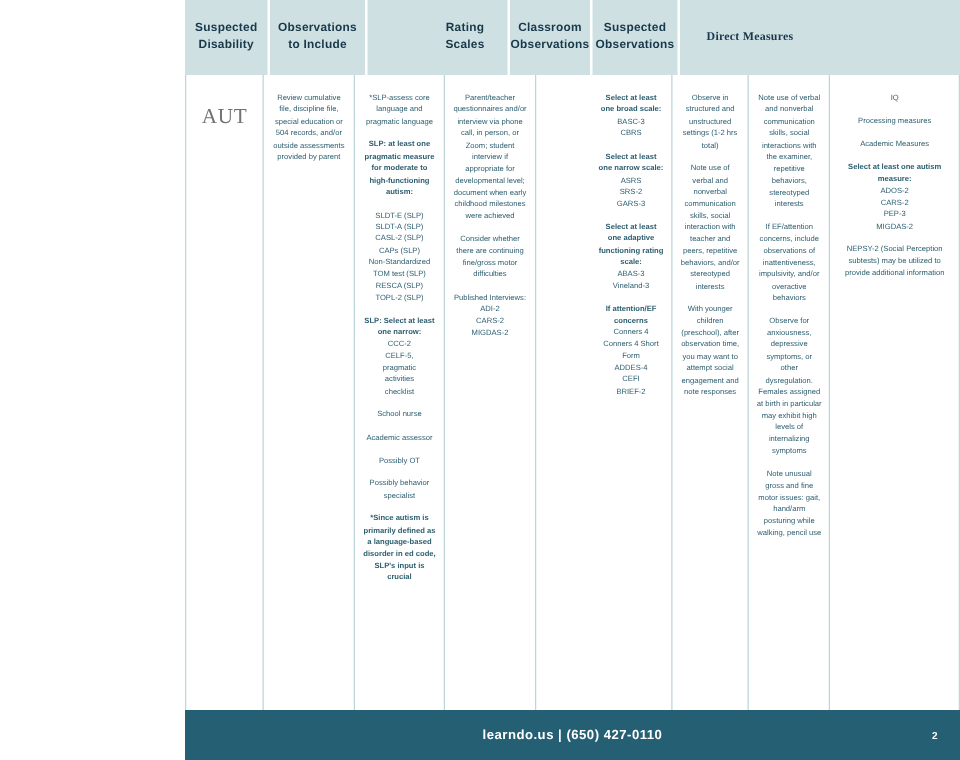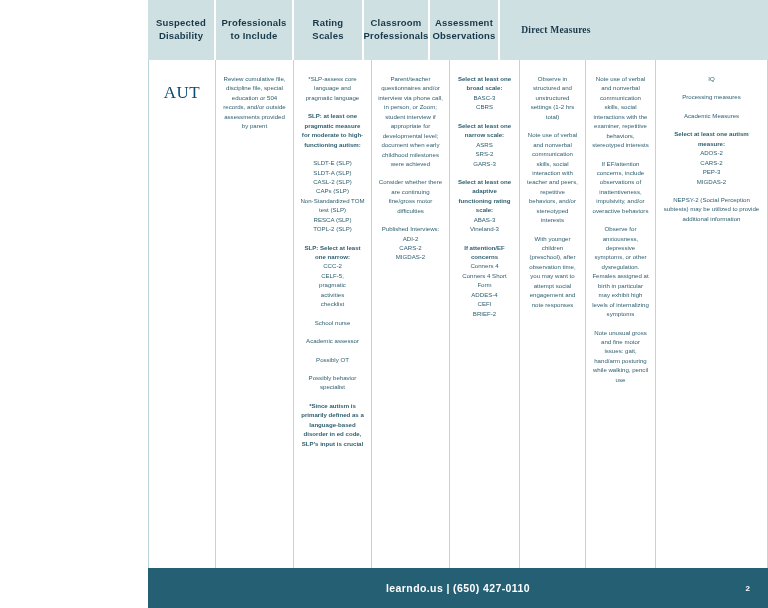--- a/index.html
+++ b/index.html
@@ -50,29 +50,29 @@
     text-align:center;
     color:#2e5f70;
   }
   .tbody .cell:first-child{border-left:1px solid #bcd6da;}
 
   
   .c0{width:68px;}
   .c1{width:78px;}
   .c2{width:78px;}
   .c3{width:78px;}
-  .c4{width:70px;}
+  .c4{width:70px;margin-left:44px;}
   .c5{width:66px;}
   .c6{width:70px;}
   .c7{width:112px;}
 
   .disability-code{
     font-family:"Liberation Serif", serif;
     font-size:17px;
-    color:#0c4a6e;
+    color:#737373;
     letter-spacing:.5px;
     text-align:center;
     padding-top:6px;
   }
 
   .blk{margin:0 0 9px 0;}
   .blk.bold{font-weight:bold;}
   .blk.tight{margin-bottom:0;}
   .lines{margin:0 0 9px 0;}
   .lines div{white-space:nowrap;}
@@ -98,24 +98,24 @@
 </style>
 </head>
 <body>
 
 <div class="page">
 
   <div class="table">
 
     <div class="thead">
       <div class="cell c0">Suspected Disability</div>
-      <div class="cell c2">Professionals to Include</div>
+      <div class="cell c2">Observations to Include</div>
       <div class="cell c4">Rating Scales</div>
-      <div class="cell c5">Classroom Professionals</div>
-      <div class="cell c6">Assessment Observations</div>
+      <div class="cell c5">Classroom Observations</div>
+      <div class="cell c6">Suspected Observations</div>
       <div class="cell c7">Direct Measures</div>
     </div>
 
     <div class="tbody">
 
       <div class="cell c0">
         <div class="disability-code">AUT</div>
       </div>
 
       <div class="cell c1">

